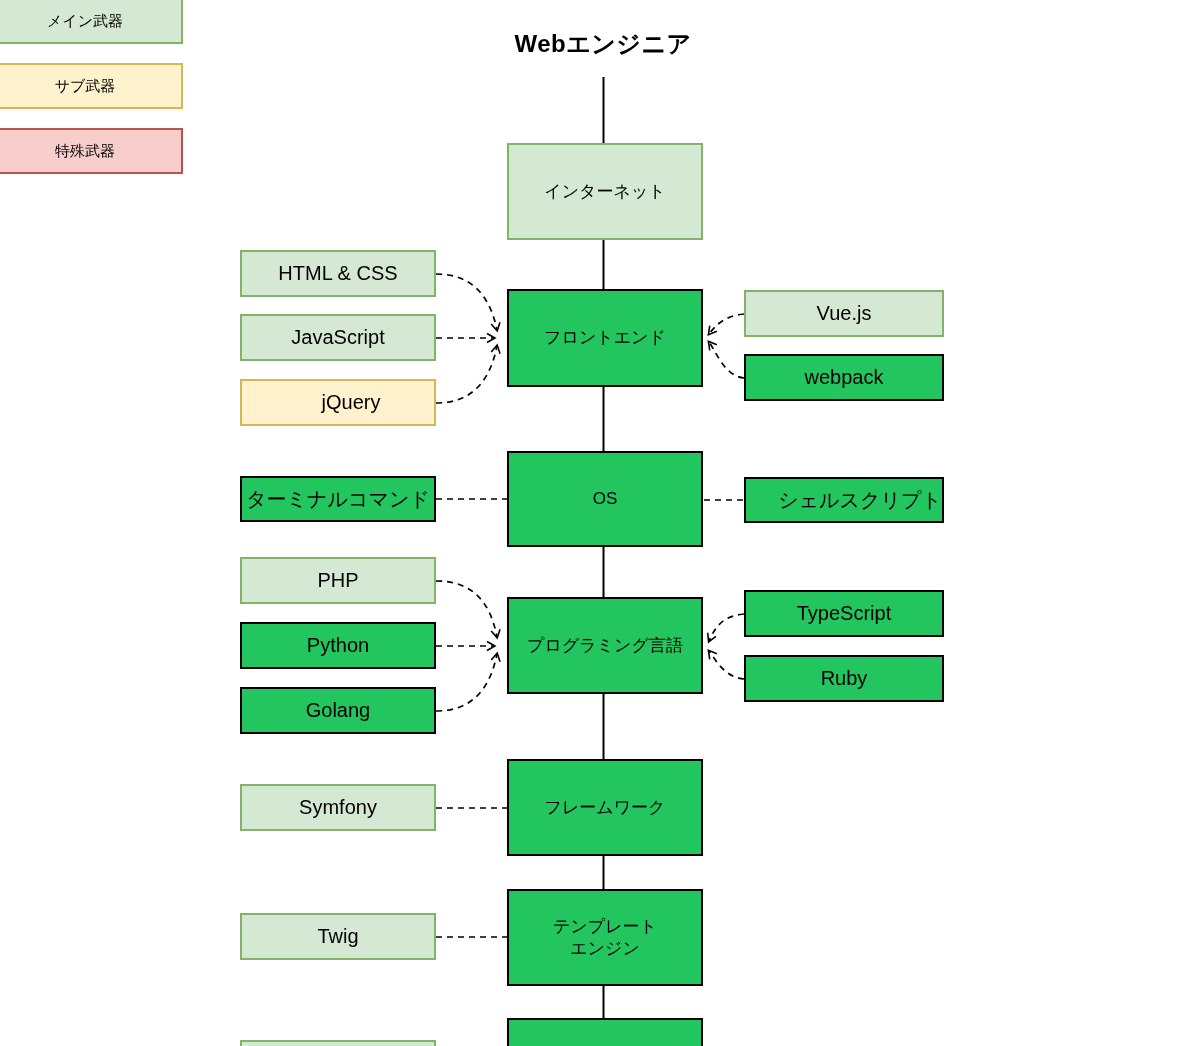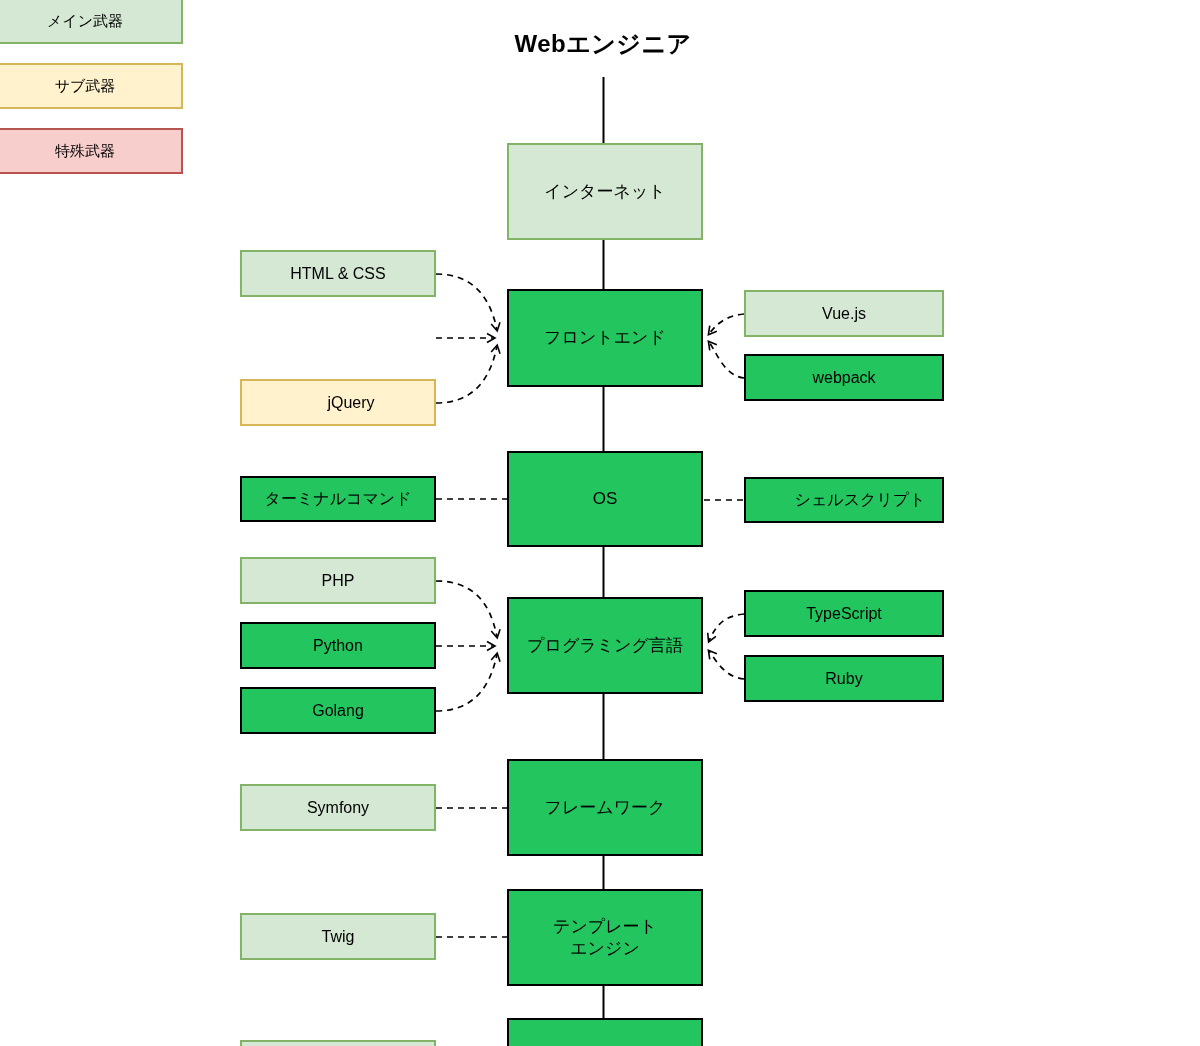--- a/index.html
+++ b/index.html
@@ -1,20 +1,20 @@
 <!DOCTYPE html>
 <html><head>
 <meta charset="utf-8">
 <style>
   html,body{margin:0;padding:0;background:#ffffff;}
   body{font-family:"Liberation Sans","DejaVu Sans",sans-serif;color:#000;}
   .canvas{position:relative;width:1200px;height:1046px;overflow:hidden;background:#ffffff;}
   .connectors{position:absolute;left:0;top:0;width:1200px;height:1046px;pointer-events:none;}
   .node{position:absolute;display:flex;align-items:center;justify-content:center;
-        text-align:center;box-sizing:border-box;font-size:16px;line-height:1.25;}
+        text-align:center;box-sizing:border-box;font-size:20px;line-height:1.25;}
   .node.center-node{font-size:17px;}
   .node.plain{background:#22c55e;border:2px solid #000000;}
   .node.main{background:#d5e8d4;border:2px solid #82b366;}
   .node.sub{background:#fff2cc;border:2px solid #d6b656;}
   .node.special{background:#f8cecc;border:2px solid #b85450;}
   .legend-box{position:absolute;left:-13px;width:196px;height:46px;font-size:15px;}
   .page-title{position:absolute;left:453px;top:28px;width:300px;text-align:center;
               font-size:24px;font-weight:bold;letter-spacing:0.5px;}
 </style>
 </head>
@@ -99,20 +99,23 @@
   <div class="node plain center-node" style="left:507px;top:889px;width:196px;height:97px;">
     <span><span>テンプレート</span><br><span>エンジン</span></span>
   </div>
   <div class="node plain center-node" style="left:507px;top:1018px;width:196px;height:97px;">
     <span></span>
   </div>
 
   <div class="node main" style="left:240px;top:250px;width:196px;height:47px;">
     <span>HTML &amp; CSS</span>
   </div>
+  <div class="node main" style="left:240px;top:314px;width:196px;height:47px;">
+    <span>JavaScript</span>
+  </div>
   <div class="node sub" style="left:240px;top:379px;width:196px;height:47px;padding-left:26px;">
     <span>jQuery</span>
   </div>
   <div class="node plain" style="left:240px;top:476px;width:196px;height:46px;">
     <span>ターミナルコマンド</span>
   </div>
   <div class="node main" style="left:240px;top:557px;width:196px;height:47px;">
     <span>PHP</span>
   </div>
   <div class="node plain" style="left:240px;top:622px;width:196px;height:47px;">

